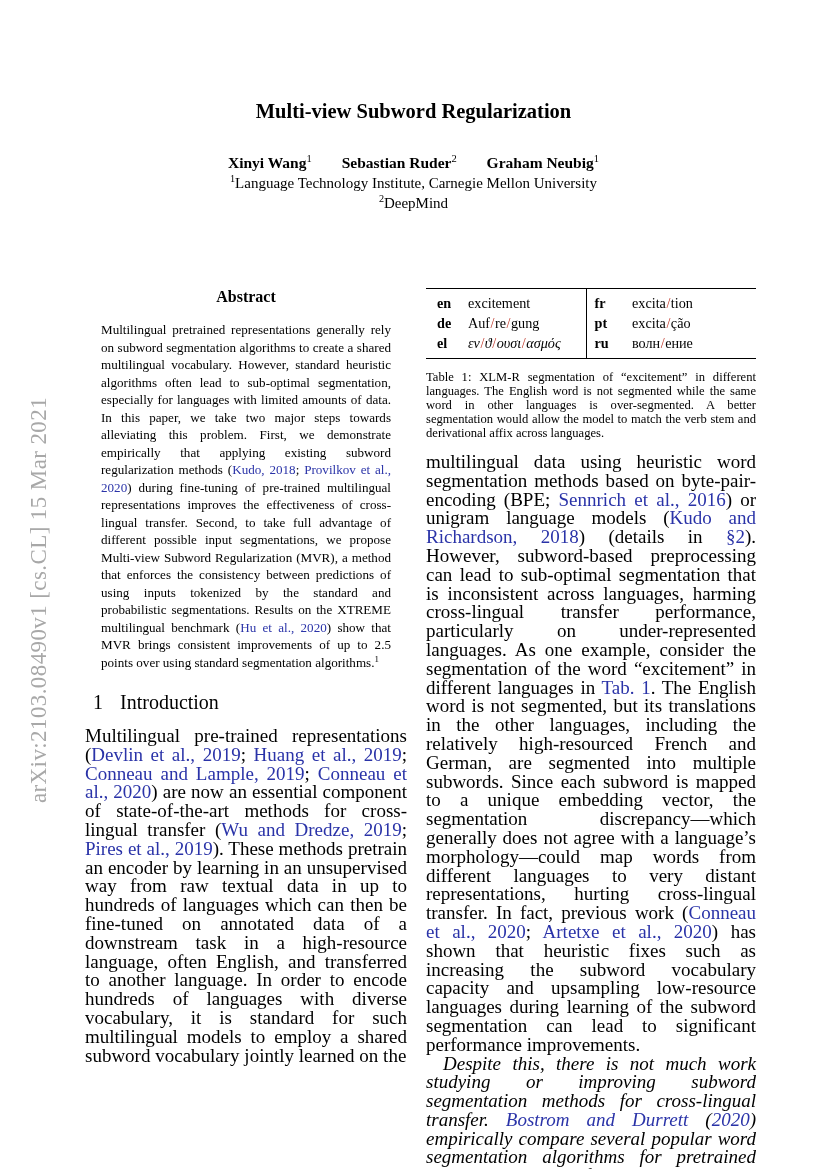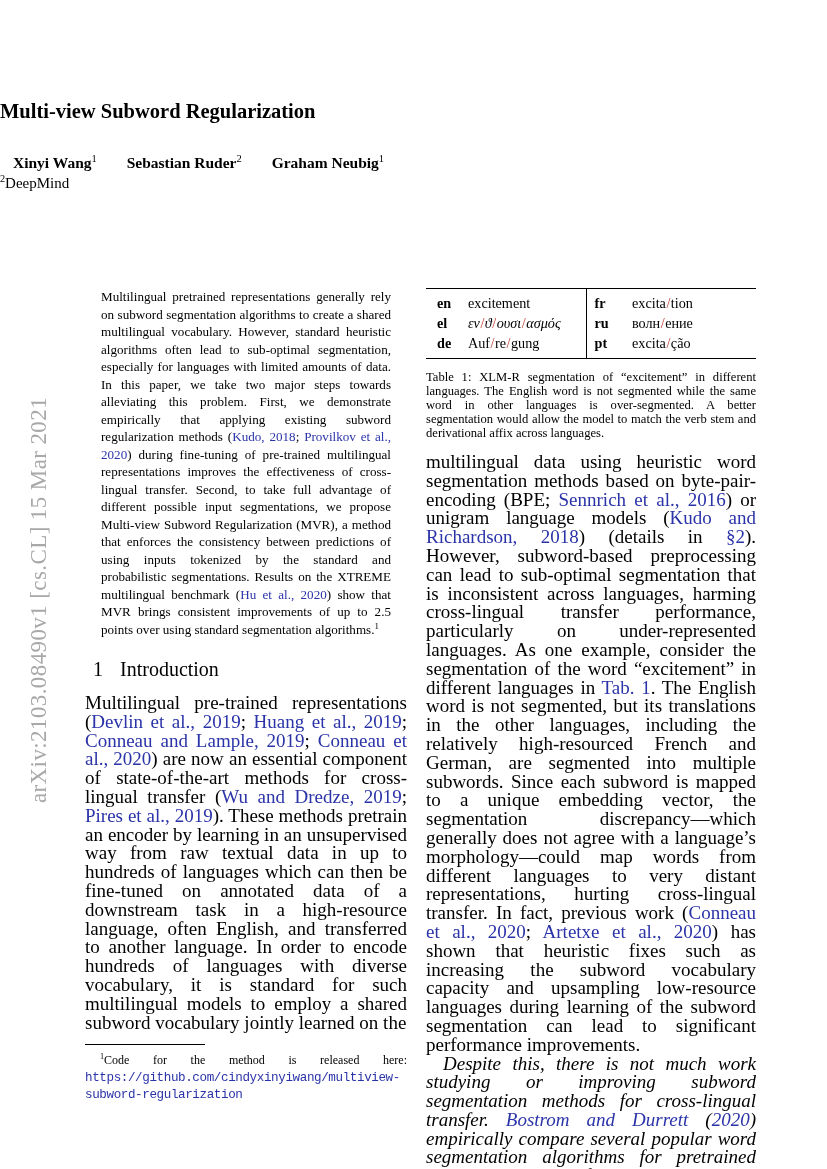--- a/index.html
+++ b/index.html
@@ -29,21 +29,21 @@
     font-size: 23px;
     color: var(--sidebar-gray);
     letter-spacing: 0.4px;
   }
   
   .hdr {
     position: absolute;
     top: 100px;
     left: 0;
     width: 827px;
-    text-align: left;
+    text-align: center;
   }
   .title { font-size: 20.5px; font-weight: bold; }
   .authors { margin-top: 31px; font-size: 15.5px; font-weight: bold; }
   .authors .author { margin: 16px 13px; }
   sup { vertical-align: super; font-size: 68%; line-height: 0; font-weight: normal; }
   .authors sup { font-weight: normal; }
   .affil { margin-top: 3px; font-size: 15px; }
   .emails {
     margin-top: 5px;
     font-family: "Liberation Mono", monospace;
@@ -142,57 +142,55 @@
 
   <div class="arxiv-vert">arXiv:2103.08490v1  [cs.CL]  15 Mar 2021</div>
 
   <div class="hdr">
     <div class="title">Multi-view Subword Regularization</div>
     <div class="authors">
       <span class="author"><span>Xinyi Wang</span><sup>1</sup></span>
       <span class="author"><span>Sebastian Ruder</span><sup>2</sup></span>
       <span class="author"><span>Graham Neubig</span><sup>1</sup></span>
     </div>
+    <div class="affil"><sup>1</sup><span>Language Technology Institute, Carnegie Mellon University</span></div>
     <div class="affil"><sup>2</sup><span>DeepMind</span></div>
   </div>
 
   <section class="col-left">
+    <div class="abstract-heading">Abstract</div>
     <p class="abstract-body"><span>Multilingual pretrained representations generally rely on subword segmentation algorithms to create a shared multilingual vocabulary. However, standard heuristic algorithms often lead to sub-optimal segmentation, especially for languages with limited amounts of data. In this paper, we take two major steps towards alleviating this problem. First, we demonstrate empirically that applying existing subword regularization methods (</span><span class="seg-cite">Kudo, 2018</span><span>; </span><span class="seg-cite">Provilkov et al., 2020</span><span>) during fine-tuning of pre-trained multilingual representations improves the effectiveness of cross-lingual transfer. Second, to take full advantage of different possible input segmentations, we propose Multi-view Subword Regularization (MVR), a method that enforces the consistency between predictions of using inputs tokenized by the standard and probabilistic segmentations. Results on the XTREME multilingual benchmark (</span><span class="seg-cite">Hu et al., 2020</span><span>) show that MVR brings consistent improvements of up to 2.5 points over using standard segmentation algorithms.</span><span class="seg-sup">1</span></p>
 
     <div class="sec-heading">
       <span class="secnum">1</span><span>Introduction</span>
     </div>
     <p class="body-text"><span>Multilingual pre-trained representations (</span><span class="seg-cite">Devlin et al., 2019</span><span>; </span><span class="seg-cite">Huang et al., 2019</span><span>; </span><span class="seg-cite">Conneau and Lample, 2019</span><span>; </span><span class="seg-cite">Conneau et al., 2020</span><span>) are now an essential component of state-of-the-art methods for cross-lingual transfer (</span><span class="seg-cite">Wu and Dredze, 2019</span><span>; </span><span class="seg-cite">Pires et al., 2019</span><span>). These methods pretrain an encoder by learning in an unsupervised way from raw textual data in up to hundreds of languages which can then be fine-tuned on annotated data of a downstream task in a high-resource language, often English, and transferred to another language. In order to encode hundreds of languages with diverse vocabulary, it is standard for such multilingual models to employ a shared subword vocabulary jointly learned on the</span></p>
 
-    <div class="footnote">
-      <div class="footnote-rule"></div>
-      <p class="footnote-text"><span class="seg-sup">1</span><span>Code for the method is released here: </span><span class="seg-urlmono">https://github.com/cindyxinyiwang/</span><wbr><span class="seg-urlmono">multiview-subword-regularization</span></p>
-    </div>
   </section>
 
   <section class="col-right">
     <table class="t1">
       <tbody>
         <tr>
           <td class="lang">en</td>
           <td class="word"><span>excitement</span></td>
           <td class="lang div">fr</td>
           <td class="word2"><span>excita</span><span class="seg-slash">/</span><span>tion</span></td>
         </tr>
         <tr>
+          <td class="lang">de</td>
+          <td class="word"><span>Auf</span><span class="seg-slash">/</span><span>re</span><span class="seg-slash">/</span><span>gung</span></td>
+          <td class="lang div">pt</td>
+          <td class="word2"><span>excita</span><span class="seg-slash">/</span><span>ção</span></td>
+        </tr>
+        <tr>
           <td class="lang">el</td>
           <td class="word"><span class="seg-greek">εν</span><span class="seg-slash">/</span><span class="seg-greek">ϑ</span><span class="seg-slash">/</span><span class="seg-greek">ουσι</span><span class="seg-slash">/</span><span class="seg-greek">ασμός</span></td>
           <td class="lang div">ru</td>
           <td class="word2"><span>волн</span><span class="seg-slash">/</span><span>ение</span></td>
-        </tr>
-        <tr>
-          <td class="lang">de</td>
-          <td class="word"><span>Auf</span><span class="seg-slash">/</span><span>re</span><span class="seg-slash">/</span><span>gung</span></td>
-          <td class="lang div">pt</td>
-          <td class="word2"><span>excita</span><span class="seg-slash">/</span><span>ção</span></td>
         </tr>
       </tbody>
     </table>
     <p class="caption">Table 1: XLM-R segmentation of “excitement” in different languages. The English word is not segmented while the same word in other languages is over-segmented. A better segmentation would allow the model to match the verb stem and derivational affix across languages.</p>
 
     <p class="body-text"><span>multilingual data using heuristic word segmentation methods based on byte-pair-encoding (BPE; </span><span class="seg-cite">Sennrich et al., 2016</span><span>) or unigram language models (</span><span class="seg-cite">Kudo and Richardson, 2018</span><span>) (details in </span><span class="seg-cite">§2</span><span>). However, subword-based preprocessing can lead to sub-optimal segmentation that is inconsistent across languages, harming cross-lingual transfer performance, particularly on under-represented languages. As one example, consider the segmentation of the word “excitement” in different languages in </span><span class="seg-cite">Tab. 1</span><span>. The English word is not segmented, but its translations in the other languages, including the relatively high-resourced French and German, are segmented into multiple subwords. Since each subword is mapped to a unique embedding vector, the segmentation discrepancy—which generally does not agree with a language’s morphology—could map words from different languages to very distant representations, hurting cross-lingual transfer. In fact, previous work (</span><span class="seg-cite">Conneau et al., 2020</span><span>; </span><span class="seg-cite">Artetxe et al., 2020</span><span>) has shown that heuristic fixes such as increasing the subword vocabulary capacity and upsampling low-resource languages during learning of the subword segmentation can lead to significant performance improvements.</span></p>
     <p class="body-text indent"><span>Despite this, there is not much work studying or improving subword segmentation methods for cross-lingual transfer. </span><span class="seg-cite">Bostrom and Durrett</span><span> (</span><span class="seg-cite">2020</span><span>) empirically compare several popular word segmentation algorithms for pretrained language models of a single language. Several works propose to use different representation granularities, such as</span></p>
   </section>
 
 </div>

